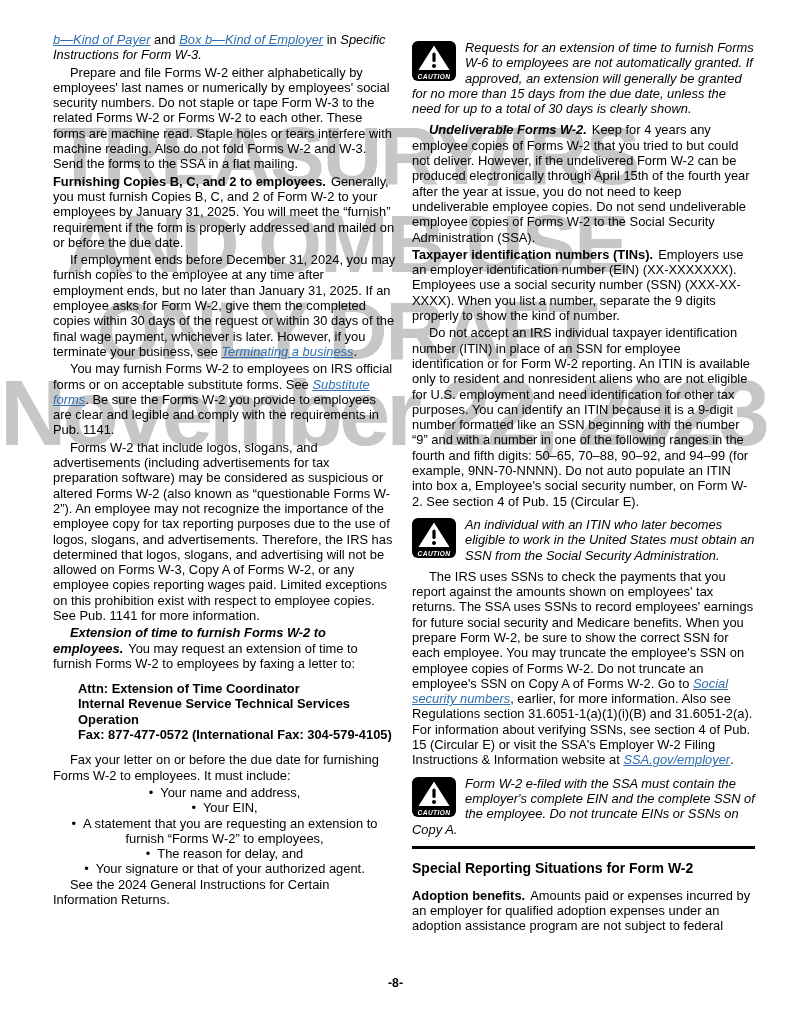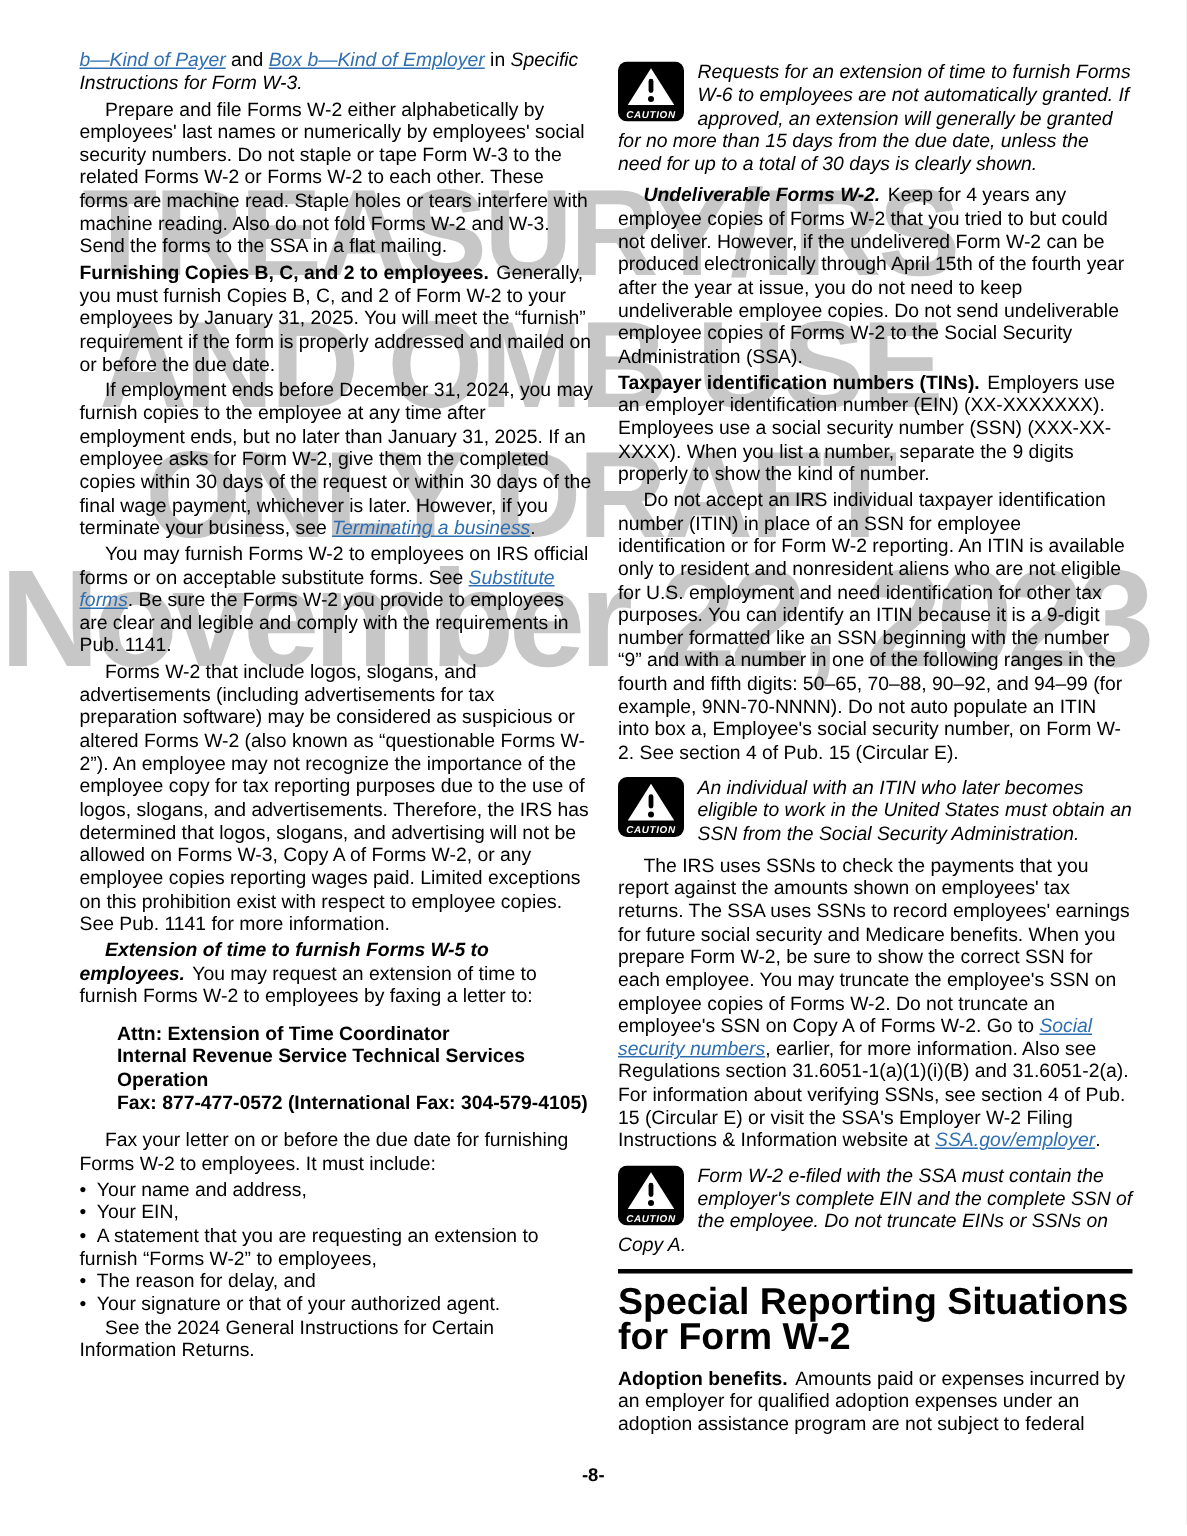--- a/index.html
+++ b/index.html
@@ -25,25 +25,25 @@
   .sidehead-i{font-weight:bold;font-style:italic;margin-right:5px;}
   .it{font-style:italic;}
   .doclink{color:#2f6fb1;font-style:italic;text-decoration:underline;cursor:pointer;}
   
   .caution{margin:8px 0 6px 0;font-style:italic;}
   .caution::after{content:"";display:block;clear:both;}
   .cicon{float:left;width:44px;height:40px;margin:1px 9px 4px 0;}
   
   .addr{font-weight:bold;margin:10px 0 10px 25px;}
   
-  .bullet{margin:0;}
+  .bullet{margin:0;text-align:center;}
   .bullet::before{content:"•";margin-right:7px;}
   
   .rule{border:none;border-top:3px solid #000;margin:9px 0 8px 0;height:0;}
-  h1.section{font-size:25px;line-height:23px;font-weight:bold;margin:0 0 8px 0;}
+  h1.section{font-size:14px;line-height:23px;font-weight:bold;margin:0 0 8px 0;}
   
   .page-num{position:absolute;top:976px;left:0;width:791px;text-align:center;
             font-weight:bold;font-size:12.3px;z-index:1;}
   .footer-title{position:absolute;top:976px;right:37px;font-weight:bold;
             font-size:12.3px;z-index:1;}
 </style>
 </head>
 <body>
 
 <div class="page">
@@ -62,21 +62,21 @@
     <p class="para ind">Prepare and file Forms W-2 either alphabetically by employees' last names or numerically by employees' social security numbers. Do not staple or tape Form W-3 to the related Forms W-2 or Forms W-2 to each other. These forms are machine read. Staple holes or tears interfere with machine reading. Also do not fold Forms W-2 and W-3. Send the forms to the SSA in a flat mailing.</p>
 
     <p class="para mt"><span class="sidehead">Furnishing Copies B, C, and 2 to employees.</span><span>Generally, you must furnish Copies B, C, and 2 of Form W-2 to your employees by January 31, 2025. You will meet the “furnish” requirement if the form is properly addressed and mailed on or before the due date.</span></p>
 
     <p class="para ind"><span>If employment ends before December 31, 2024, you may furnish copies to the employee at any time after employment ends, but no later than January 31, 2025. If an employee asks for Form W-2, give them the completed copies within 30 days of the request or within 30 days of the final wage payment, whichever is later. However, if you terminate your business, see </span><span class="doclink">Terminating a business</span><span>.</span></p>
 
     <p class="para ind"><span>You may furnish Forms W-2 to employees on IRS official forms or on acceptable substitute forms. See </span><span class="doclink">Substitute forms</span><span>. Be sure the Forms W-2 you provide to employees are clear and legible and comply with the requirements in Pub. 1141.</span></p>
 
     <p class="para ind">Forms W-2 that include logos, slogans, and advertisements (including advertisements for tax preparation software) may be considered as suspicious or altered Forms W-2 (also known as “questionable Forms W-2”). An employee may not recognize the importance of the employee copy for tax reporting purposes due to the use of logos, slogans, and advertisements. Therefore, the IRS has determined that logos, slogans, and advertising will not be allowed on Forms W-3, Copy A of Forms W-2, or any employee copies reporting wages paid. Limited exceptions on this prohibition exist with respect to employee copies. See Pub. 1141 for more information.</p>
 
-    <p class="para ind mt"><span class="sidehead-i">Extension of time to furnish Forms W-5 to employees.</span><span>You may request an extension of time to furnish Forms W-2 to employees by faxing a letter to:</span></p>
+    <p class="para ind mt"><span class="sidehead-i">Extension of time to furnish Forms W-2 to employees.</span><span>You may request an extension of time to furnish Forms W-2 to employees by faxing a letter to:</span></p>
 
     <div class="addr">
       <div>Attn: Extension of Time Coordinator</div>
       <div>Internal Revenue Service Technical Services Operation</div>
       <div>Fax: 877-477-0572 (International Fax: 304-579-4105)</div>
     </div>
 
     <p class="para ind">Fax your letter on or before the due date for furnishing Forms W-2 to employees. It must include:</p>
 
     <div>

